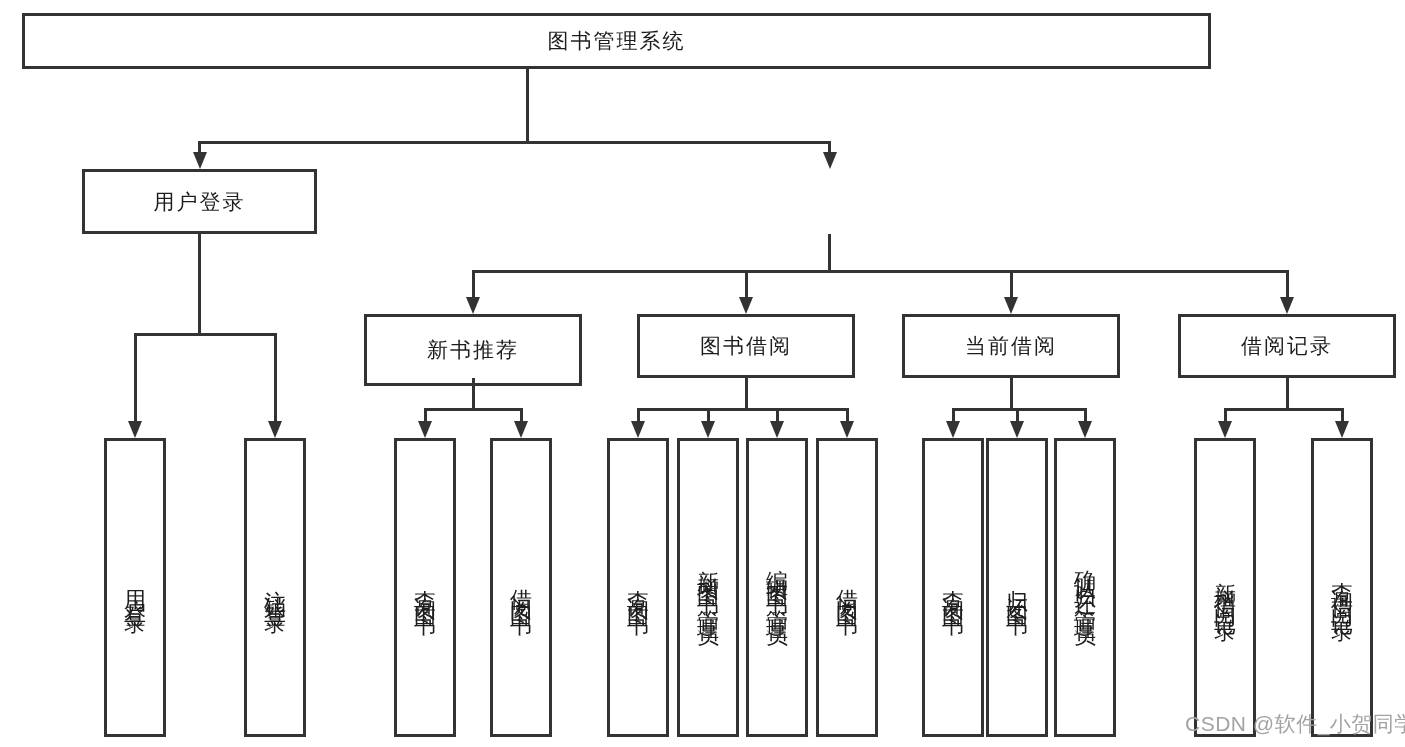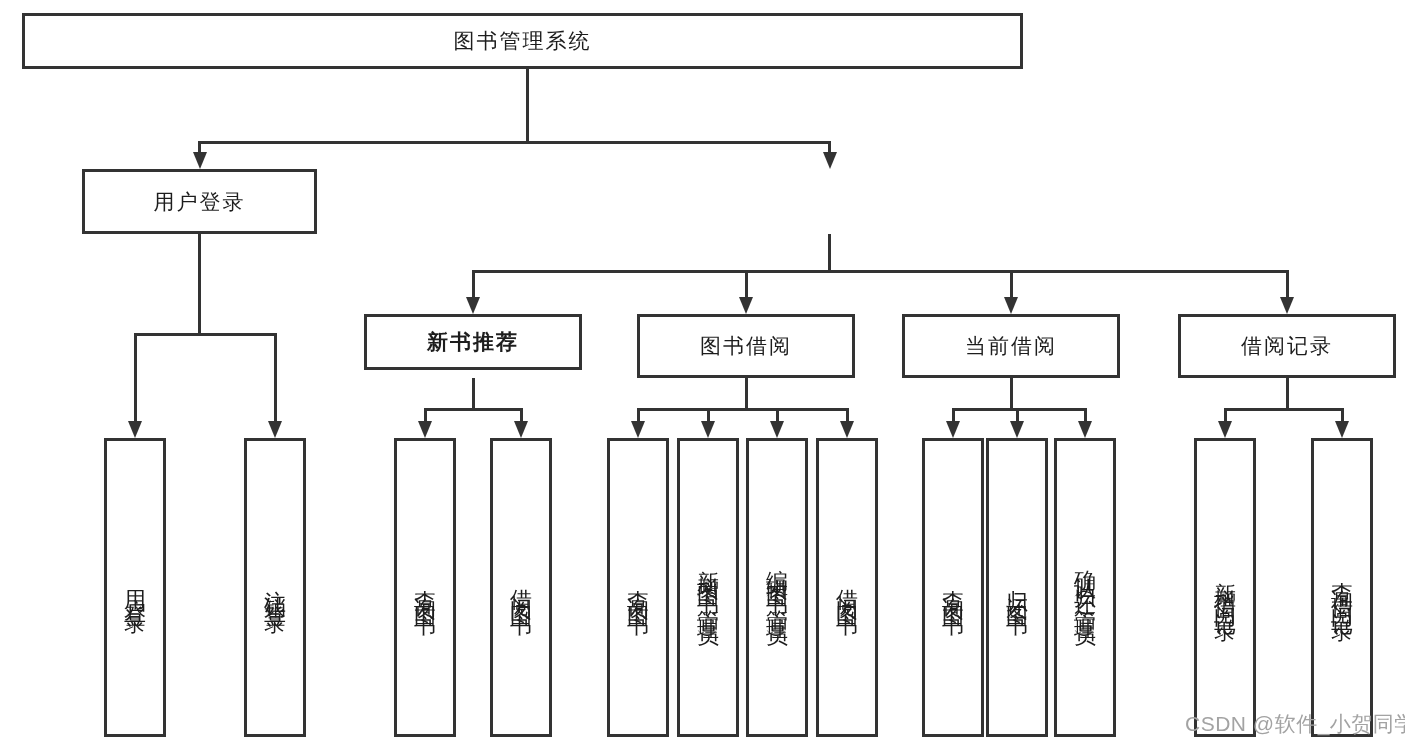--- a/index.html
+++ b/index.html
@@ -26,26 +26,26 @@
   .watermark{
     position:absolute;left:1185px;top:710px;font-size:21px;color:#a3a3a3;
     letter-spacing:0.5px;white-space:nowrap;
   }
 </style>
 </head>
 <body>
 
 <div id="canvas">
 
-  <div class="node hnode" style="left:22px;top:13px;width:1001px;height:56px;">图书管理系统</div>
+  <div class="node hnode" style="left:22px;top:13px;width:1189px;height:56px;">图书管理系统</div>
 
   <div class="node hnode" style="left:82px;top:169px;width:235px;height:65px;">用户登录</div>
 
 
-  <div class="node hnode" style="left:364px;top:314px;width:218px;height:56px;font-weight:bold;">新书推荐</div>
+  <div class="node hnode" style="left:364px;top:314px;width:218px;height:72px;">新书推荐</div>
 
   <div class="node hnode" style="left:637px;top:314px;width:218px;height:64px;">图书借阅</div>
 
   <div class="node hnode" style="left:902px;top:314px;width:218px;height:64px;">当前借阅</div>
 
   <div class="node hnode" style="left:1178px;top:314px;width:218px;height:64px;">借阅记录</div>
 
   <div class="node leaf" style="left:104px;top:438px;width:62px;height:299px;">用户登录</div>
 
   <div class="node leaf" style="left:244px;top:438px;width:62px;height:299px;">注销登录</div>

